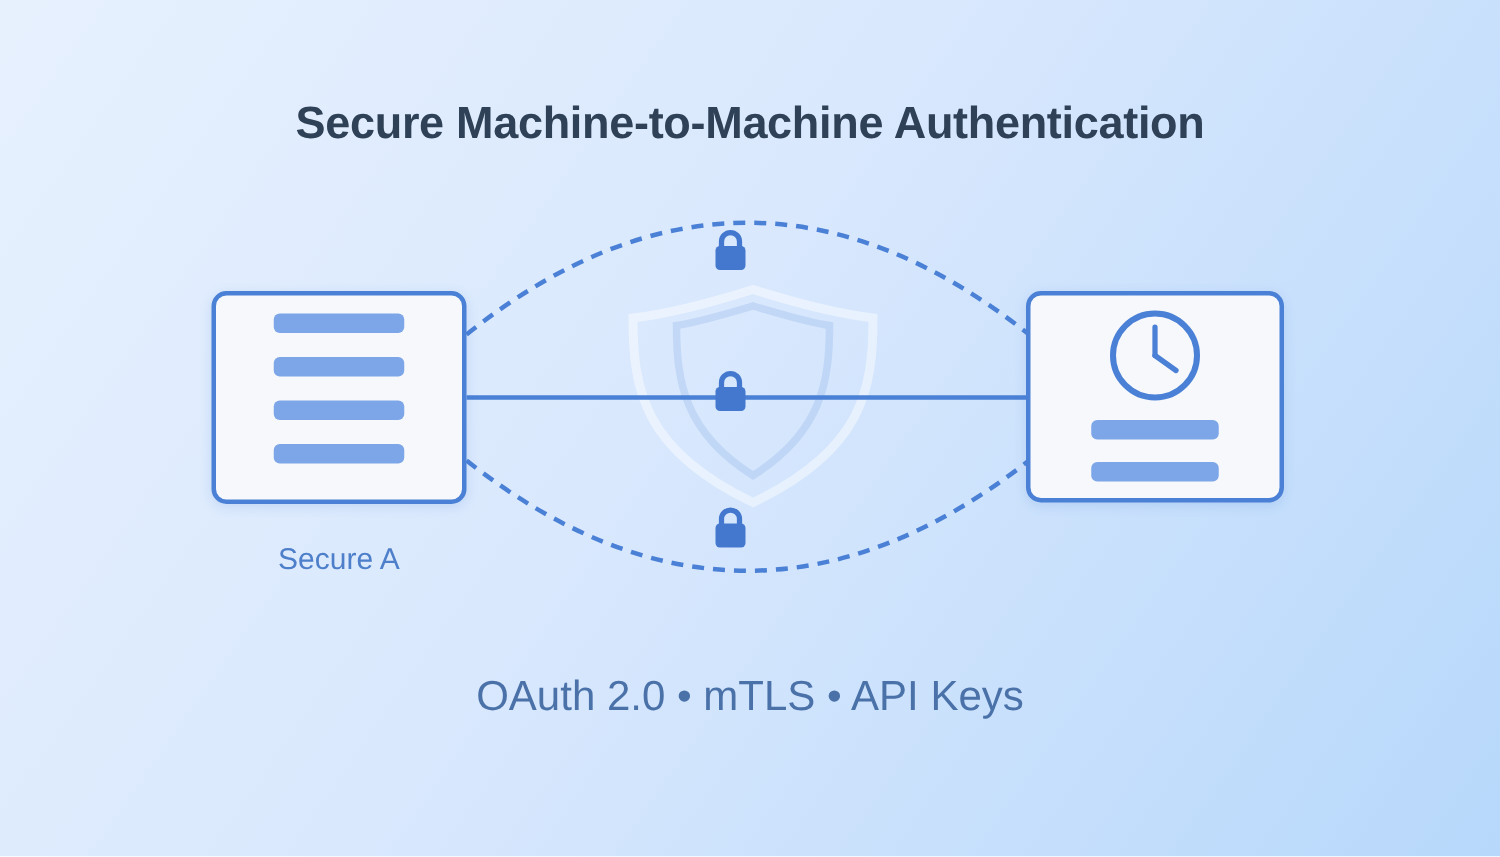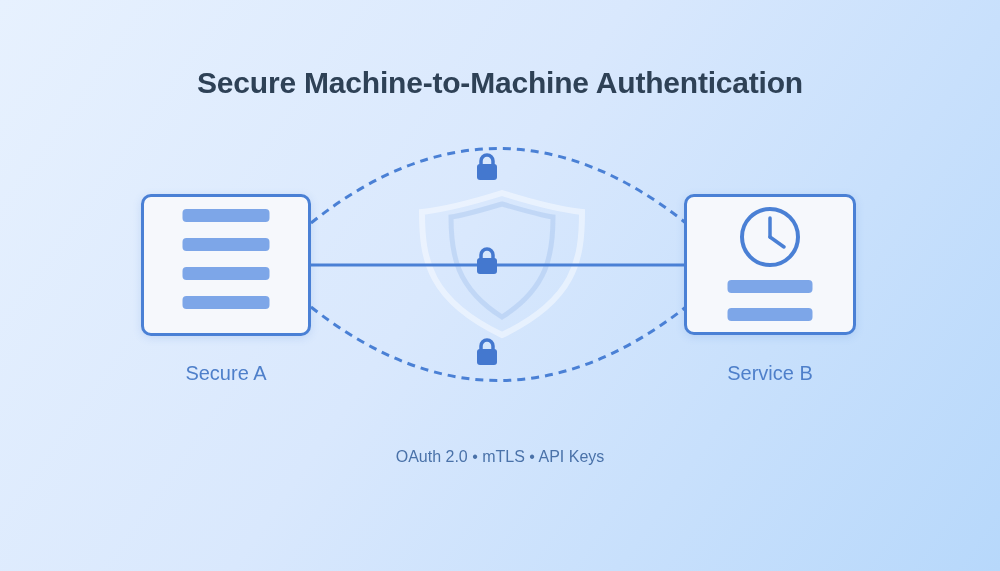--- a/index.html
+++ b/index.html
@@ -92,21 +92,21 @@
     color: #4e7fca;
   }
   .label-a { left: 126px; top: 362px; }
   .label-b { left: 670px; top: 362px; }
   .footer-text {
     position: absolute;
     top: 448px;
     left: 0;
     width: 1000px;
     text-align: center;
-    font-size: 16px;
+    font-size: 28px;
     color: #4a72a9;
   }
 </style>
 </head>
 <body>
 
 <div class="stage">
 
   <div class="title">Secure Machine-to-Machine Authentication</div>
 
@@ -152,17 +152,16 @@
         <circle cx="32" cy="32" r="28" fill="none" stroke="#4a80d5" stroke-width="4"></circle>
         <line x1="32" y1="32" x2="32" y2="13" stroke="#4a80d5" stroke-width="3.5" stroke-linecap="round"></line>
         <line x1="32" y1="32" x2="46" y2="42" stroke="#4a80d5" stroke-width="3.5" stroke-linecap="round"></line>
       </svg>
     </div>
     <div class="b-bar b-bar1"></div>
     <div class="b-bar b-bar2"></div>
   </div>
 
   <div class="node-label label-a">Secure A</div>
-  <div class="node-label label-b">Service B</div>
 
   <div class="footer-text">OAuth 2.0 • mTLS • API Keys</div>
 
 </div>
 
 </body></html>

